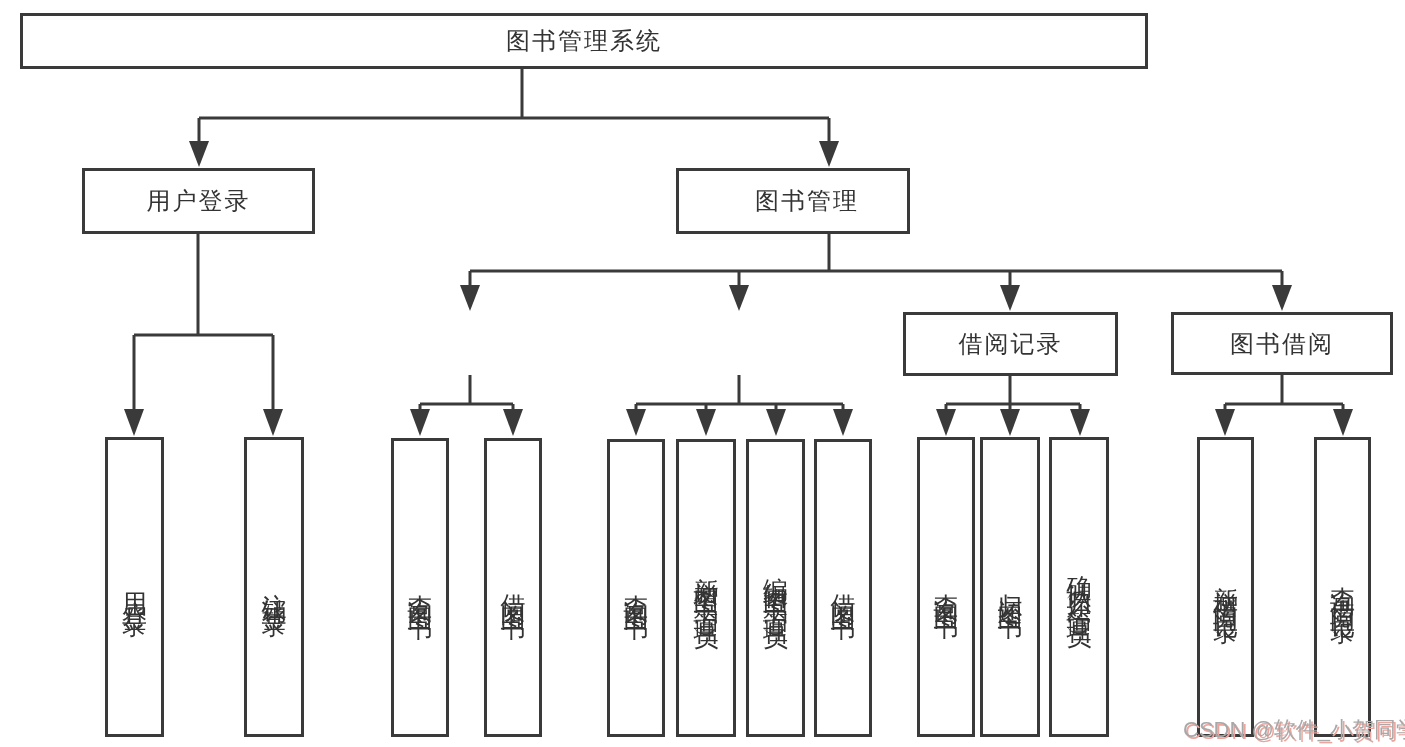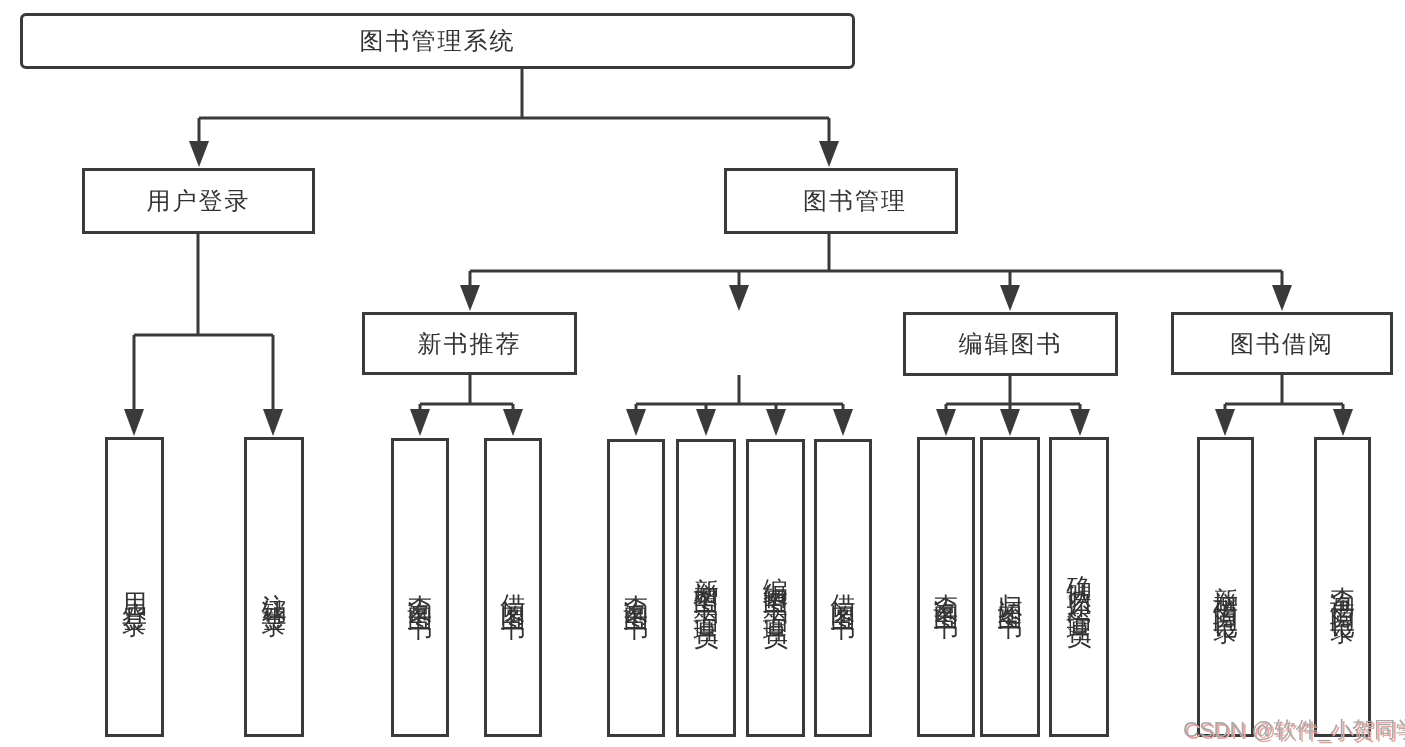--- a/index.html
+++ b/index.html
@@ -39,23 +39,23 @@
   .node .vlabel{
     writing-mode:vertical-rl;
     text-orientation:mixed;
     font-size:25px;
     letter-spacing:7px;
     line-height:1;
     color:var(--text);
     white-space:nowrap;
   }
   
-  .n-root{left:20px;top:13px;width:835px;height:56px;border-radius:6px;}
+  .n-root{left:20px;top:13px;width:1128px;height:56px;}
   .n-ul  {left:82px;top:168px;width:233px;height:66px;}
-  .n-bm  {left:724px;top:168px;width:234px;height:66px;padding-left:28px;}
+  .n-bm  {left:676px;top:168px;width:234px;height:66px;padding-left:28px;}
   .n-l3a {left:362px;top:312px;width:215px;height:63px;}
   .n-l3b {left:632px;top:312px;width:214px;height:64px;}
   .n-l3c {left:903px;top:312px;width:215px;height:64px;}
   .n-l3d {left:1171px;top:312px;width:222px;height:63px;}
   .leaf{top:437px;height:300px;}
   .lf1 {left:105px;width:59px;}
   .lf2 {left:244px;width:60px;}
   .lf3 {left:391px;top:438px;height:299px;width:58px;}
   .lf4 {left:484px;top:438px;height:299px;width:58px;}
   .lf5 {left:607px;top:439px;height:298px;width:58px;}
@@ -119,25 +119,22 @@
     <span class="hlabel">图书管理系统</span>
   </div>
 
   <div class="node n-ul">
     <span class="hlabel">用户登录</span>
   </div>
   <div class="node n-bm">
     <span class="hlabel">图书管理</span>
   </div>
 
-  <div class="node n-l3a">
-    <span class="hlabel">新书推荐</span>
-  </div>
   <div class="node n-l3c">
-    <span class="hlabel">编辑图书</span>
+    <span class="hlabel">借阅记录</span>
   </div>
   <div class="node n-l3d">
     <span class="hlabel">图书借阅</span>
   </div>
 
   <div class="node leaf lf1">
     <span class="vlabel">用户登录</span>
   </div>
   <div class="node leaf lf2">
     <span class="vlabel">注销登录</span>

